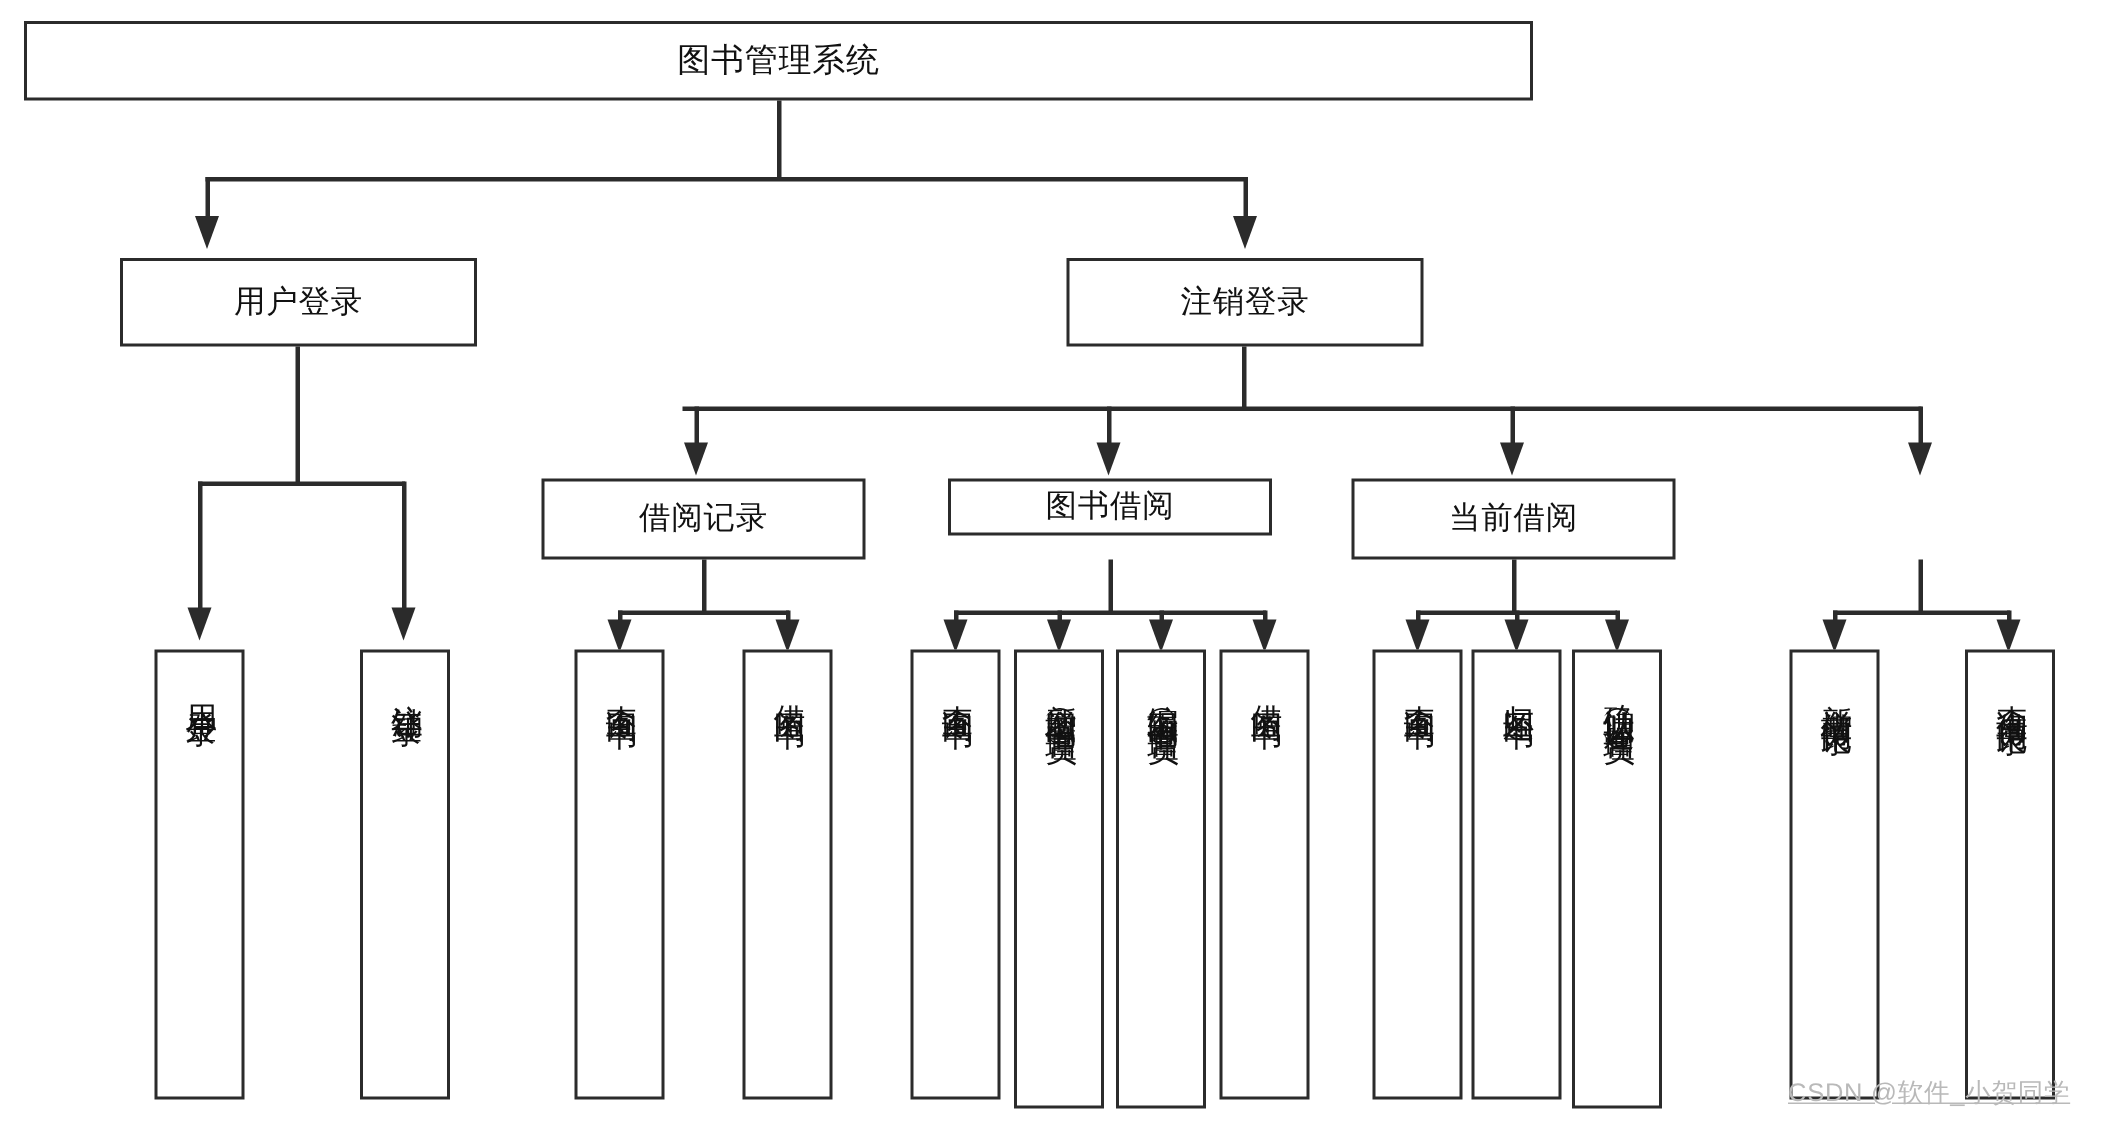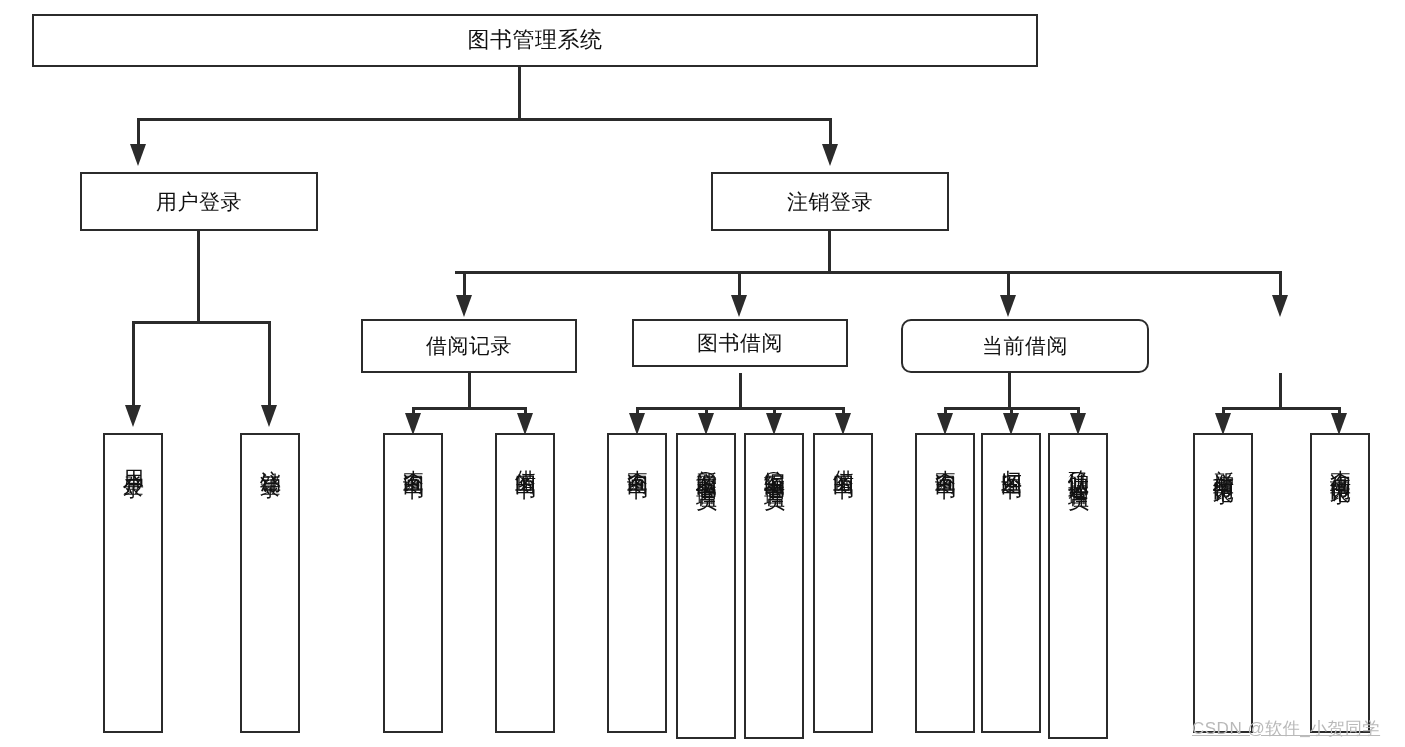--- a/index.html
+++ b/index.html
@@ -80,21 +80,21 @@
     color: #b9b9b9;
     white-space: nowrap;
     letter-spacing: 0.5px;
   }
 </style>
 </head>
 <body>
 
 <div id="canvas">
 
-  <div class="node horiz root" style="left:16px; top:14px; width:1006px; height:53px;margin-left:16px;">
+  <div class="node horiz root" style="left:16px; top:14px; width:1006px; height:53px;">
     <span>图书管理系统</span>
   </div>
 
   <div class="vline" style="left:518px; top:67px; height:53px;"></div>
 
   <div class="hline" style="left:137px; top:118px; width:694px;"></div>
 
   <div class="vline" style="left:137px; top:118px; height:28px;"></div>
   <div class="arrow" style="left:130px; top:144px;"></div>
   <div class="vline" style="left:829px; top:118px; height:28px;"></div>
@@ -121,24 +121,24 @@
   <div class="vline" style="left:738px; top:271px; height:26px;"></div>
   <div class="arrow" style="left:731px; top:295px;"></div>
   <div class="vline" style="left:1007px; top:271px; height:26px;"></div>
   <div class="arrow" style="left:1000px; top:295px;"></div>
   <div class="vline" style="left:1279px; top:271px; height:26px;"></div>
   <div class="arrow" style="left:1272px; top:295px;"></div>
 
   <div class="node horiz" style="left:361px; top:319px; width:216px; height:54px;">
     <span>借阅记录</span>
   </div>
-  <div class="node horiz" style="left:632px; top:319px; width:216px; height:48px;">
+  <div class="node horiz" style="left:632px; top:319px; width:216px; height:38px;">
     <span>图书借阅</span>
   </div>
-  <div class="node horiz" style="left:901px; top:319px; width:248px; height:54px;border-radius:10px;">
+  <div class="node horiz" style="left:901px; top:319px; width:216px; height:54px;">
     <span>当前借阅</span>
   </div>
 
   <div class="vline" style="left:468px; top:373px; height:36px;"></div>
   <div class="hline" style="left:412px; top:407px; width:114px;"></div>
   <div class="vline" style="left:412px; top:407px; height:8px;"></div>
   <div class="arrow" style="left:405px; top:413px;"></div>
   <div class="vline" style="left:524px; top:407px; height:8px;"></div>
   <div class="arrow" style="left:517px; top:413px;"></div>
 

